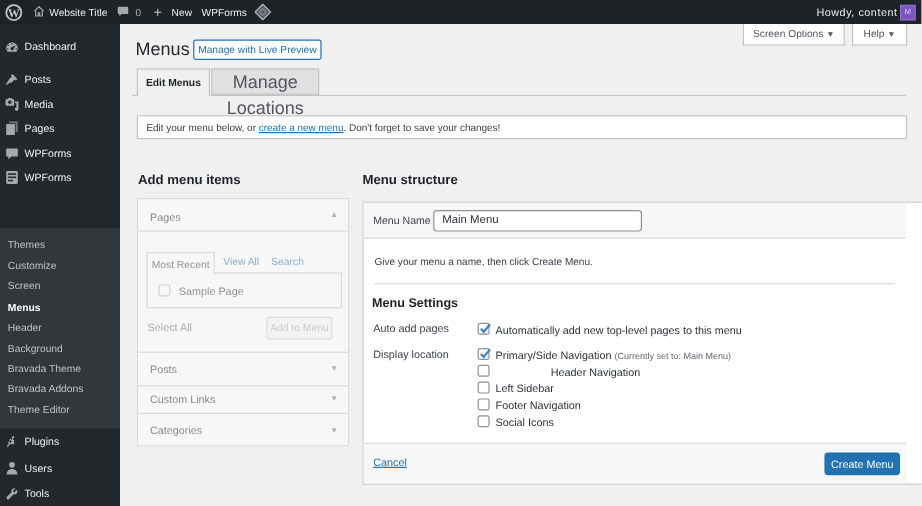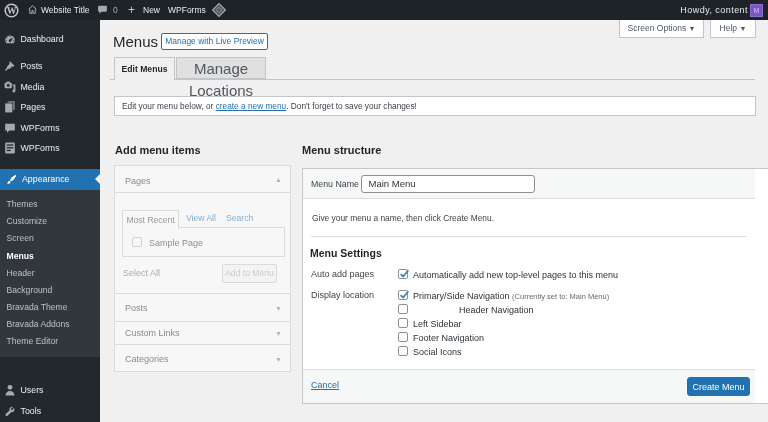--- a/index.html
+++ b/index.html
@@ -128,40 +128,39 @@
   <div class="mitem" style="top:118px;">
     <svg class="ic" viewBox="0 0 20 20">
         <rect x="2" y="1" width="16" height="18" rx="2" fill="#a7aaad"></rect>
         <rect x="4.5" y="4" width="11" height="2.2" fill="#23282d"></rect>
         <rect x="4.5" y="8.5" width="11" height="2.2" fill="#23282d"></rect>
         <rect x="4.5" y="13" width="7" height="2.2" fill="#23282d"></rect>
       </svg>
     <span class="tx">WPForms</span>
   </div>
 
-  <div id="appearance">
-    <svg class="ic" style="position:absolute;left:6px;top:5px;width:11px;height:11px;" viewBox="0 0 20 20">
-        <path fill="#fff" d="M18.33 3.57s.27-.8-.31-1.36c-.53-.52-1.22-.24-1.22-.24-.61.3-5.76 3.47-7.67 5.57-.86.96-2.06 3.79-1.09 4.82.92.98 3.96-.17 4.79-1 2.06-2.06 5.21-7.17 5.5-7.79zM1.4 17.65c2.37-1.56 1.46-3.41 3.23-4.64.9-.62 2.08-.59 2.9.23.8.79.76 2.07-.07 2.9-1.93 1.93-6.06 1.51-6.06 1.51z"></path>
-      </svg>
-    <span style="position:absolute;left:22px;top:50%;transform:translateY(-50%);">Appearance</span>
-    <span class="notch"></span>
-  </div>
 
   <div id="submenu">
     <span class="sub" style="top:14px;">Themes</span>
     <span class="sub" style="top:31px;">Customize</span>
     <span class="sub" style="top:48px;">Screen</span>
     <span class="sub cur" style="top:65.5px;">Menus</span>
     <span class="sub" style="top:83px;">Header</span>
     <span class="sub" style="top:100px;">Background</span>
     <span class="sub" style="top:117px;">Bravada Theme</span>
     <span class="sub" style="top:134px;">Bravada Addons</span>
     <span class="sub" style="top:151px;">Theme Editor</span>
   </div>
 
+  <div class="mitem" style="top:338px;">
+    <svg class="ic" viewBox="0 0 20 20">
+        <path fill="#a7aaad" d="M13.11 4.36 9.87 7.6 8 5.73l3.24-3.24c.35-.34 1.05-.2 1.56.32.52.51.66 1.21.31 1.55zm-8.49 6.62 3.24-3.24 1.87 1.87-3.24 3.24c-.35.34-1.05.2-1.56-.32-.52-.51-.66-1.21-.31-1.55zm7.28-.52 1.6-1.6-4.36-4.36-1.6 1.6c-1.52 1.52-1.68 3.88-.49 5.58l-4.4 4.4 1.27 1.27 4.4-4.4c1.7 1.19 4.06 1.03 5.58-.49z"></path>
+      </svg>
+    <span class="tx">Plugins</span>
+  </div>
   <div class="mitem" style="top:359.5px;">
     <svg class="ic" viewBox="0 0 20 20">
         <circle cx="10" cy="5.5" r="4" fill="#a7aaad"></circle>
         <path fill="#a7aaad" d="M2.5 19c0-4.5 3.2-7.5 7.5-7.5s7.5 3 7.5 7.5z"></path>
       </svg>
     <span class="tx">Users</span>
   </div>
   <div class="mitem" style="top:381px;">
     <svg class="ic" viewBox="0 0 20 20">
         <path fill="#a7aaad" d="M16.7 5.2 13 8.9 11.1 7 14.8 3.3A4.3 4.3 0 0 0 9 7.2c0 .5.1 1 .3 1.5L3 15a2 2 0 1 0 2.9 2.9l6.4-6.3c.5.2 1 .3 1.5.3a4.3 4.3 0 0 0 2.9-6.7z"></path>

